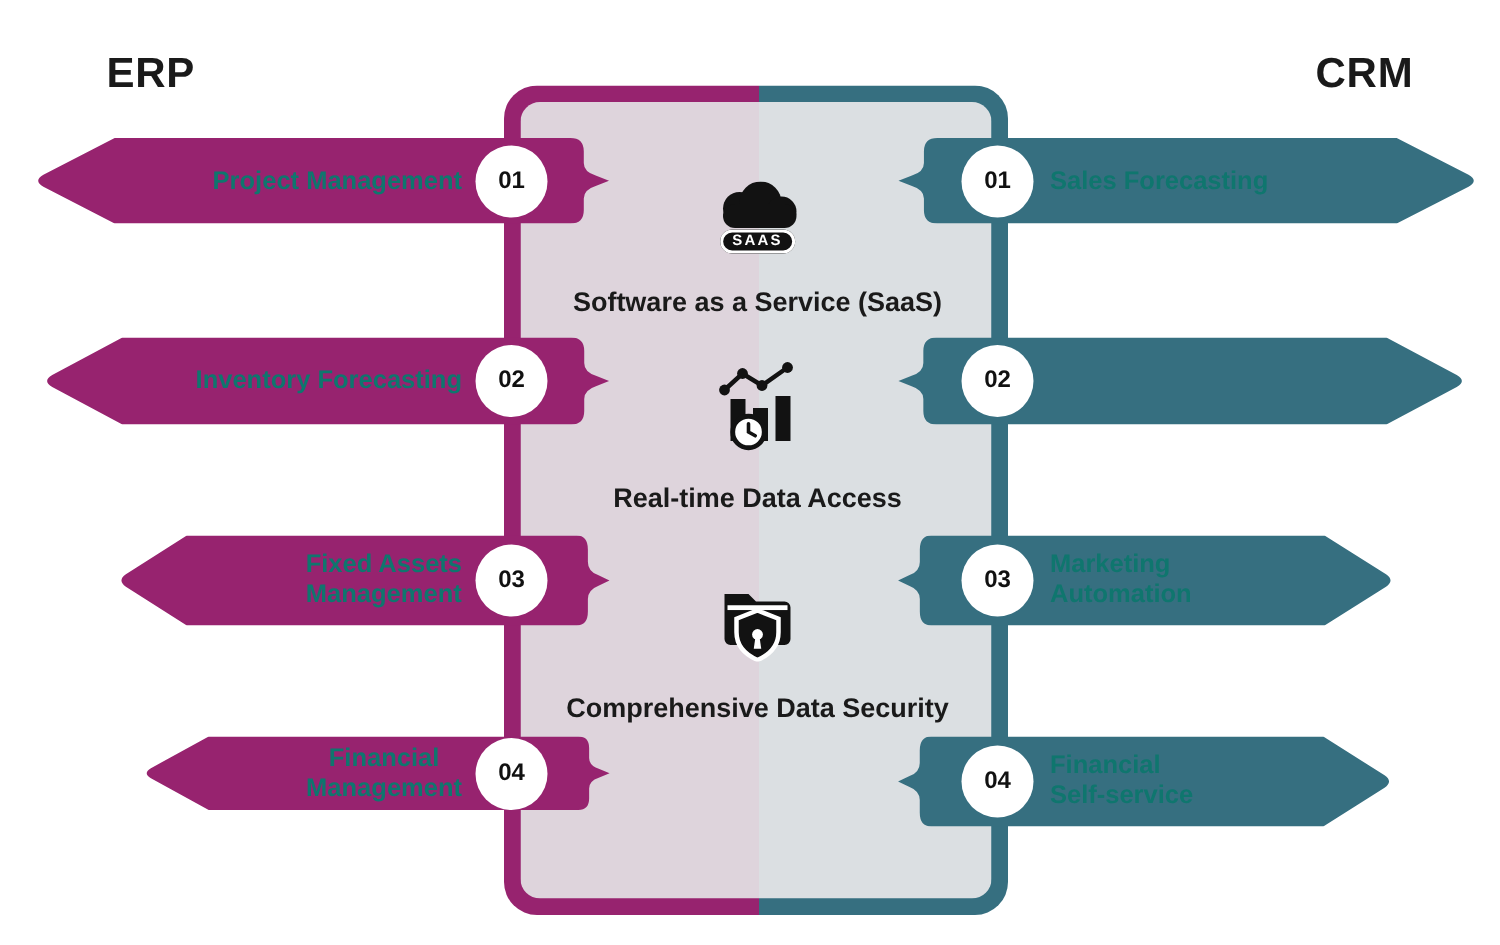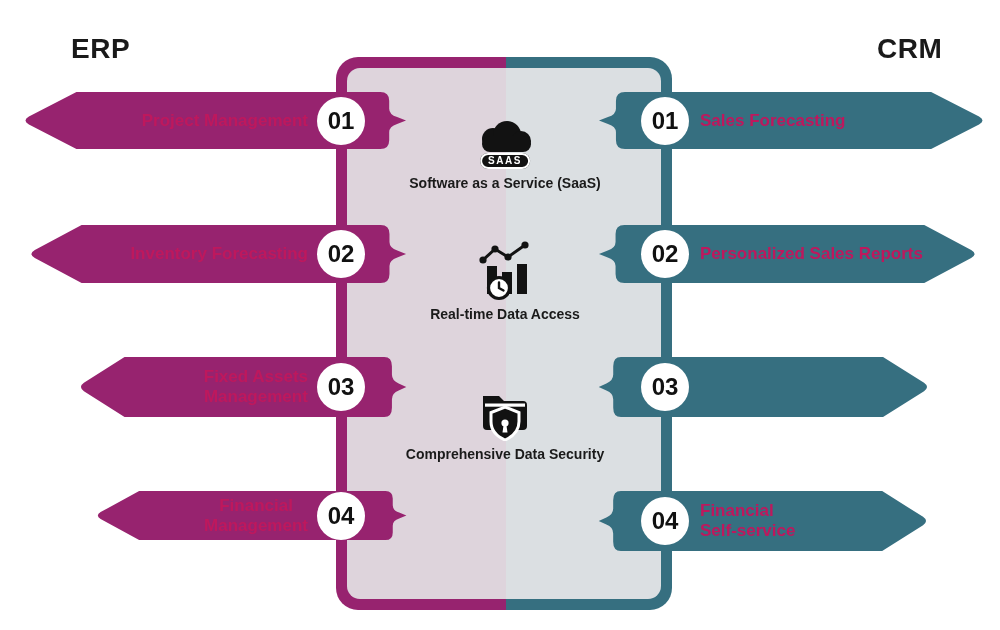--- a/index.html
+++ b/index.html
@@ -28,34 +28,34 @@
   .feature{position:absolute;left:355px;width:300px;text-align:center;}
   .f1{top:121px;} .f2{top:239px;} .f3{top:384px;}
   .icon-box{position:relative;margin:0 auto;color:#121212;text-align:center;}
   .f1 .icon-box{width:72px;height:49px;}
   .f2 .icon-box{width:62px;height:62px;}
   .f3 .icon-box{width:56px;height:57px;}
   .icon-box svg{display:block;width:100%;height:100%;}
   .saas-badge{position:absolute;left:50%;bottom:1px;transform:translateX(-50%);
     background:#121212;color:#fff;border-radius:9px;box-shadow:inset 0 0 0 2px #fff;
     font-size:10px;font-weight:bold;letter-spacing:1.5px;padding:2px 8px 3px;line-height:1.1;}
-  .caption{margin-top:5px;font-size:14px;font-weight:600;color:var(--text-dark);white-space:nowrap;}
+  .caption{margin-top:21px;font-size:18px;font-weight:600;color:var(--text-dark);white-space:nowrap;}
 
   
   .banner{position:absolute;}
   .banner .shape{position:absolute;left:0;top:0;width:100%;height:100%;}
   .banner.l .shape{color:var(--erp);}
   .banner.r .shape{color:var(--crm);}
-  .btext{position:absolute;top:50%;transform:translateY(-50%);color:#be185d;
+  .btext{position:absolute;top:50%;transform:translateY(-50%);color:#0f766e;
     font-size:17px;font-weight:bold;line-height:1.2;white-space:pre-line;}
   .banner.l .btext{right:100px;text-align:center;}
   .banner.r .btext{left:103px;text-align:left;}
   .bnum{position:absolute;top:50%;transform:translateY(-50%);width:48px;height:48px;
     border-radius:50%;background:var(--circle-bg);color:#111;
-    font-size:24px;font-weight:bold;display:flex;align-items:center;justify-content:center;}
+    font-size:16px;font-weight:bold;display:flex;align-items:center;justify-content:center;}
   .banner.l .bnum{right:43px;}
   .banner.r .bnum{left:44px;}
 </style>
 </head>
 <body>
 
 <div class="canvas">
 
   <div class="side-title erp-title">ERP</div>
   <div class="side-title crm-title">CRM</div>
@@ -152,28 +152,29 @@
         <path fill="currentColor" d="M335 0 L383 25 Q390 29 383 33 L335 58 L28 58 Q19 58 19 49 L19 41 Q19 35 11 32.5 L2 29 L11 25.5 Q19 23 19 17 L19 9 Q19 0 28 0 Z"></path>
       </svg>
     <div class="btext">Sales Forecasting</div>
     <div class="bnum">01</div>
   </div>
 
   <div class="banner r" style="left:597px;top:225px;width:381px;height:58px">
     <svg class="shape" viewBox="0 0 390 58" preserveAspectRatio="none">
         <path fill="currentColor" d="M335 0 L383 25 Q390 29 383 33 L335 58 L28 58 Q19 58 19 49 L19 41 Q19 35 11 32.5 L2 29 L11 25.5 Q19 23 19 17 L19 9 Q19 0 28 0 Z"></path>
       </svg>
-    <div class="btext">Personalized Sales Reports</div>
     <div class="bnum">02</div>
   </div>
 
   <div class="banner r" style="left:597px;top:357px;width:333px;height:60px">
     <svg class="shape" viewBox="0 0 390 58" preserveAspectRatio="none">
         <path fill="currentColor" d="M335 0 L383 25 Q390 29 383 33 L335 58 L28 58 Q19 58 19 49 L19 41 Q19 35 11 32.5 L2 29 L11 25.5 Q19 23 19 17 L19 9 Q19 0 28 0 Z"></path>
       </svg>
+    <div class="btext">Marketing
+Automation</div>
     <div class="bnum">03</div>
   </div>
 
   <div class="banner r" style="left:597px;top:491px;width:332px;height:60px">
     <svg class="shape" viewBox="0 0 390 58" preserveAspectRatio="none">
         <path fill="currentColor" d="M335 0 L383 25 Q390 29 383 33 L335 58 L28 58 Q19 58 19 49 L19 41 Q19 35 11 32.5 L2 29 L11 25.5 Q19 23 19 17 L19 9 Q19 0 28 0 Z"></path>
       </svg>
     <div class="btext">Financial
 Self-service</div>
     <div class="bnum">04</div>

